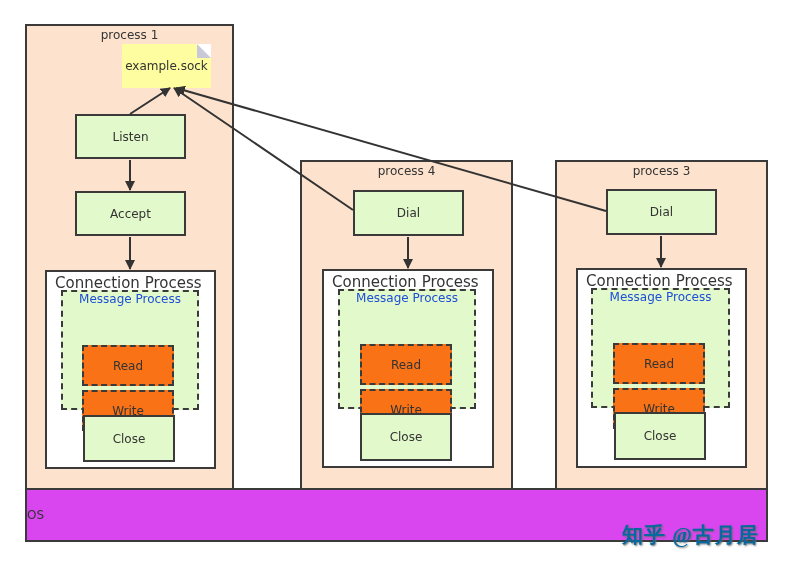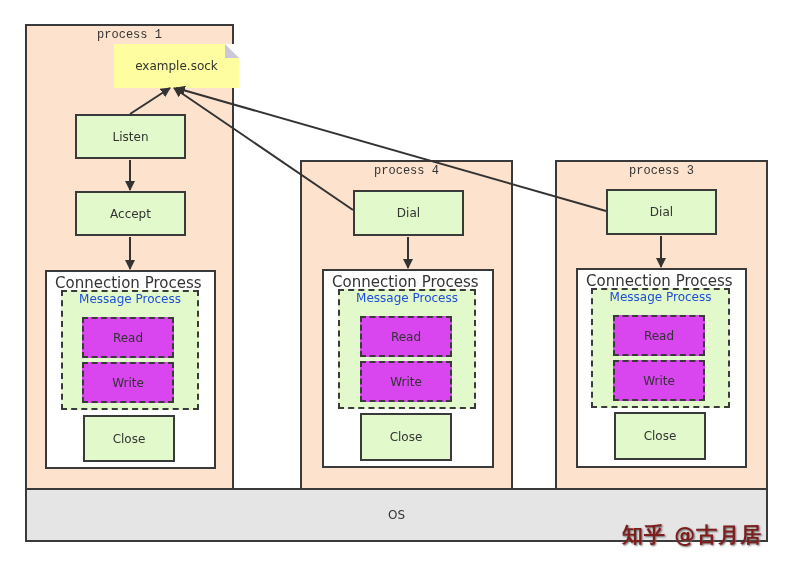--- a/index.html
+++ b/index.html
@@ -1,38 +1,38 @@
 <!DOCTYPE html>
 <html><head>
 <meta charset="utf-8">
 <style>
   html,body{margin:0;padding:0;background:#fff;}
   body{width:791px;height:567px;position:relative;overflow:hidden;font-family:"DejaVu Sans","Liberation Sans",sans-serif;color:#333;}
   .abs{position:absolute;box-sizing:border-box;}
   .proc{background:#fde3cd;border:2px solid #3a3a3a;}
-  .ptitle{position:absolute;left:0;right:0;text-align:center;font-size:12px;color:#333;top:2px;font-family:Liberation Mono, monospace;}
+  .ptitle{position:absolute;left:0;right:0;text-align:center;font-size:12px;color:#333;top:2px;}
   .gbox{background:#e2f9cb;border:2px solid #3a3a3a;display:flex;align-items:center;justify-content:center;font-size:12px;color:#333;}
   .conn{background:#fff;border:2px solid #3a3a3a;}
   .ctitle{position:absolute;left:8px;top:2px;font-size:15px;color:#333;white-space:nowrap;}
   .msg{background:#e2f9cb;border:2px dashed #3a3a3a;}
   .mtitle{position:absolute;left:0;right:0;text-align:center;top:0px;font-size:12px;color:#1d4ed8;white-space:nowrap;}
-  .rw{background:#d946ef;border:2px dashed #3a3a3a;display:flex;align-items:center;justify-content:center;font-size:12px;color:#333;}
+  .rw{background:#f97316;border:2px dashed #3a3a3a;display:flex;align-items:center;justify-content:center;font-size:12px;color:#333;margin-top:28px;}
   .note{background:#fefea0;display:flex;align-items:center;justify-content:center;font-size:12px;color:#333;}
   .fold{position:absolute;right:0;top:0;width:0;height:0;border-top:14px solid #fff;border-left:14px solid #c8c8d8;}
-  .os{background:#e5e5e5;border:2px solid #3a3a3a;display:flex;align-items:center;justify-content:center;font-size:12px;color:#333;}
-  .wm{position:absolute;font-size:21px;color:#7f1d1d;text-shadow:1px 1px 2px #666;font-weight:bold;letter-spacing:1px;}
+  .os{background:#d946ef;border:2px solid #3a3a3a;display:flex;align-items:center;font-size:12px;color:#333;}
+  .wm{position:absolute;font-size:21px;color:#0369a1;text-shadow:1px 1px 2px #666;font-weight:bold;letter-spacing:1px;font-family:Liberation Serif, serif;}
   svg{position:absolute;left:0;top:0;}
 </style>
 </head>
 <body>
 
 <div class="abs proc" style="left:25px;top:24px;width:209px;height:466px;">
   <div class="ptitle">process 1</div>
 </div>
-<div class="abs note" style="left:114px;top:44px;width:125px;height:44px;">
+<div class="abs note" style="left:122px;top:44px;width:89px;height:44px;">
   <span>example.sock</span>
   <div class="fold"></div>
 </div>
 <div class="abs gbox" style="left:75px;top:114px;width:111px;height:45px;">
   <span>Listen</span>
 </div>
 <div class="abs gbox" style="left:75px;top:191px;width:111px;height:45px;align-items:center;">
   <span>Accept</span>
 </div>
 <div class="abs conn" style="left:45px;top:270px;width:171px;height:199px;">

